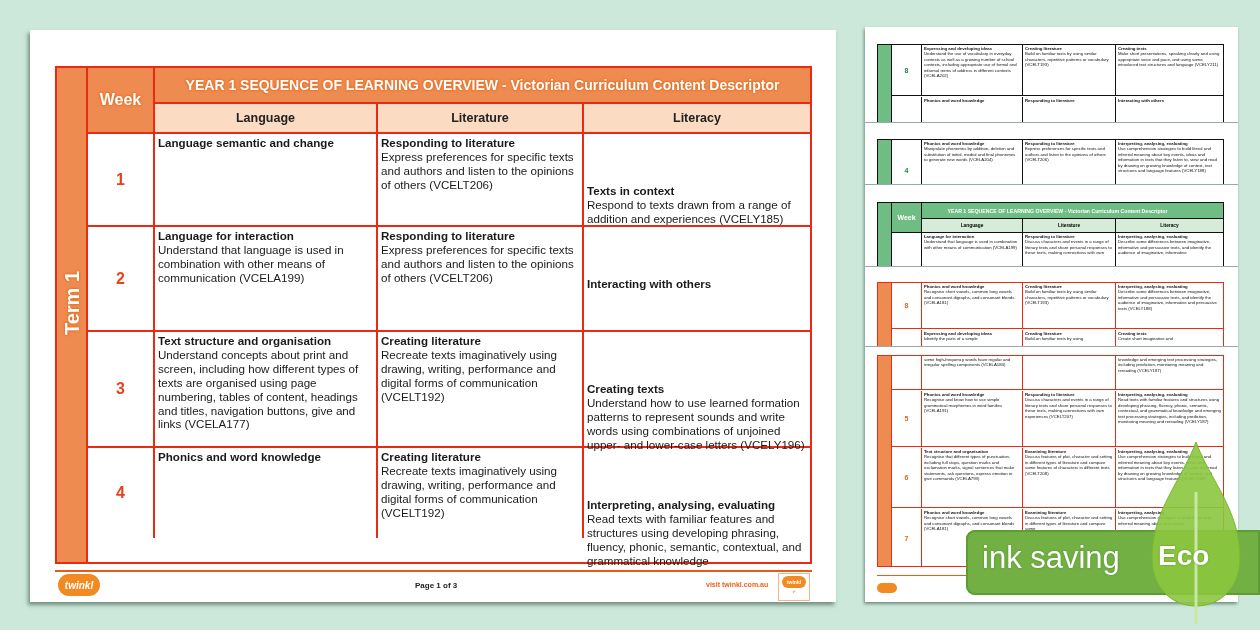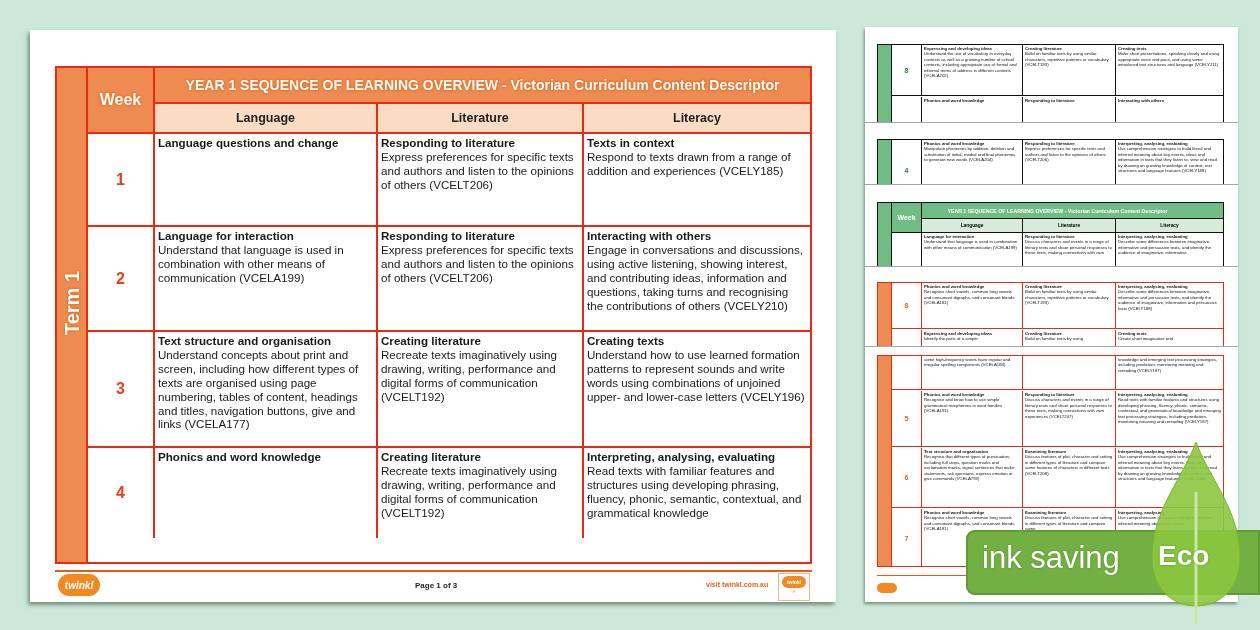--- a/index.html
+++ b/index.html
@@ -45,21 +45,21 @@
   .c-lang { width: 223px; } .c-lit { width: 206px; } .c-litc { flex: 1; }
 
   .rows { position: absolute; left: 31px; top: 66px; right: 0; bottom: 0; }
   .row { display: flex; border-bottom: 2px solid #ea2a12; }
   .row:last-child { border-bottom: none; }
   .wk {
     width: 67px; border-right: 2px solid #ea2a12; display: flex; align-items: center; justify-content: center;
     color: #e8421a; font-weight: bold; font-size: 16px;
   }
   .cell { padding: 2px 3px; font-size: 11.6px; line-height: 13.9px; color: #1a1a1a; border-right: 2px solid #ea2a12; }
-  .cell:last-child { border-right: none; }
+  .cell:last-child { border-right: none; margin-top: 48px; }
   .cell b { display: block; font-weight: bold; }
   .cell.c-lang { width: 223px; } .cell.c-lit { width: 206px; } .cell.c-litc { flex: 1; }
 
   .footer-line { position: absolute; left: 25px; top: 540px; width: 757px; height: 2px; background: #ea5a16; }
   .twinkl-logo {
     position: absolute; left: 28px; top: 544px; width: 42px; height: 22px;
     background: #f28a22; border-radius: 11px; color: #fff; font-weight: bold; font-size: 10px;
     display: flex; align-items: center; justify-content: center; font-style: italic;
   }
   .page-num { position: absolute; left: 385px; top: 551px; font-size: 8px; font-weight: bold; color: #222; }
@@ -116,29 +116,29 @@
     <div class="title-bar">YEAR 1 SEQUENCE OF LEARNING OVERVIEW - Victorian Curriculum Content Descriptor</div>
     <div class="col-heads">
       <div class="col-head c-lang">Language</div>
       <div class="col-head c-lit">Literature</div>
       <div class="col-head c-litc">Literacy</div>
     </div>
 
     <div class="rows">
       <div class="row" style="height:93px">
         <div class="wk">1</div>
-        <div class="cell c-lang"><b>Language questions and change</b></div>
+        <div class="cell c-lang"><b>Language semantic and change</b></div>
         <div class="cell c-lit"><b>Responding to literature</b><span>Express preferences for specific texts and authors and listen to the opinions of others (VCELT206)</span></div>
         <div class="cell c-litc"><b>Texts in context</b><span>Respond to texts drawn from a range of addition and experiences (VCELY185)</span></div>
       </div>
       <div class="row" style="height:105px">
         <div class="wk">2</div>
         <div class="cell c-lang"><b>Language for interaction</b><span>Understand that language is used in combination with other means of communication (VCELA199)</span></div>
         <div class="cell c-lit"><b>Responding to literature</b><span>Express preferences for specific texts and authors and listen to the opinions of others (VCELT206)</span></div>
-        <div class="cell c-litc"><b>Interacting with others</b><span>Engage in conversations and discussions, using active listening, showing interest, and contributing ideas, information and questions, taking turns and recognising the contributions of others (VCELY210)</span></div>
+        <div class="cell c-litc"><b>Interacting with others</b></div>
       </div>
       <div class="row" style="height:116px">
         <div class="wk">3</div>
         <div class="cell c-lang"><b>Text structure and organisation</b><span>Understand concepts about print and screen, including how different types of texts are organised using page numbering, tables of content, headings and titles, navigation buttons, give and links (VCELA177)</span></div>
         <div class="cell c-lit"><b>Creating literature</b><span>Recreate texts imaginatively using drawing, writing, performance and digital forms of communication (VCELT192)</span></div>
         <div class="cell c-litc"><b>Creating texts</b><span>Understand how to use learned formation patterns to represent sounds and write words using combinations of unjoined upper- and lower-case letters (VCELY196)</span></div>
       </div>
       <div class="row" style="height:90px">
         <div class="wk">4</div>
         <div class="cell c-lang"><b>Phonics and word knowledge</b></div>

